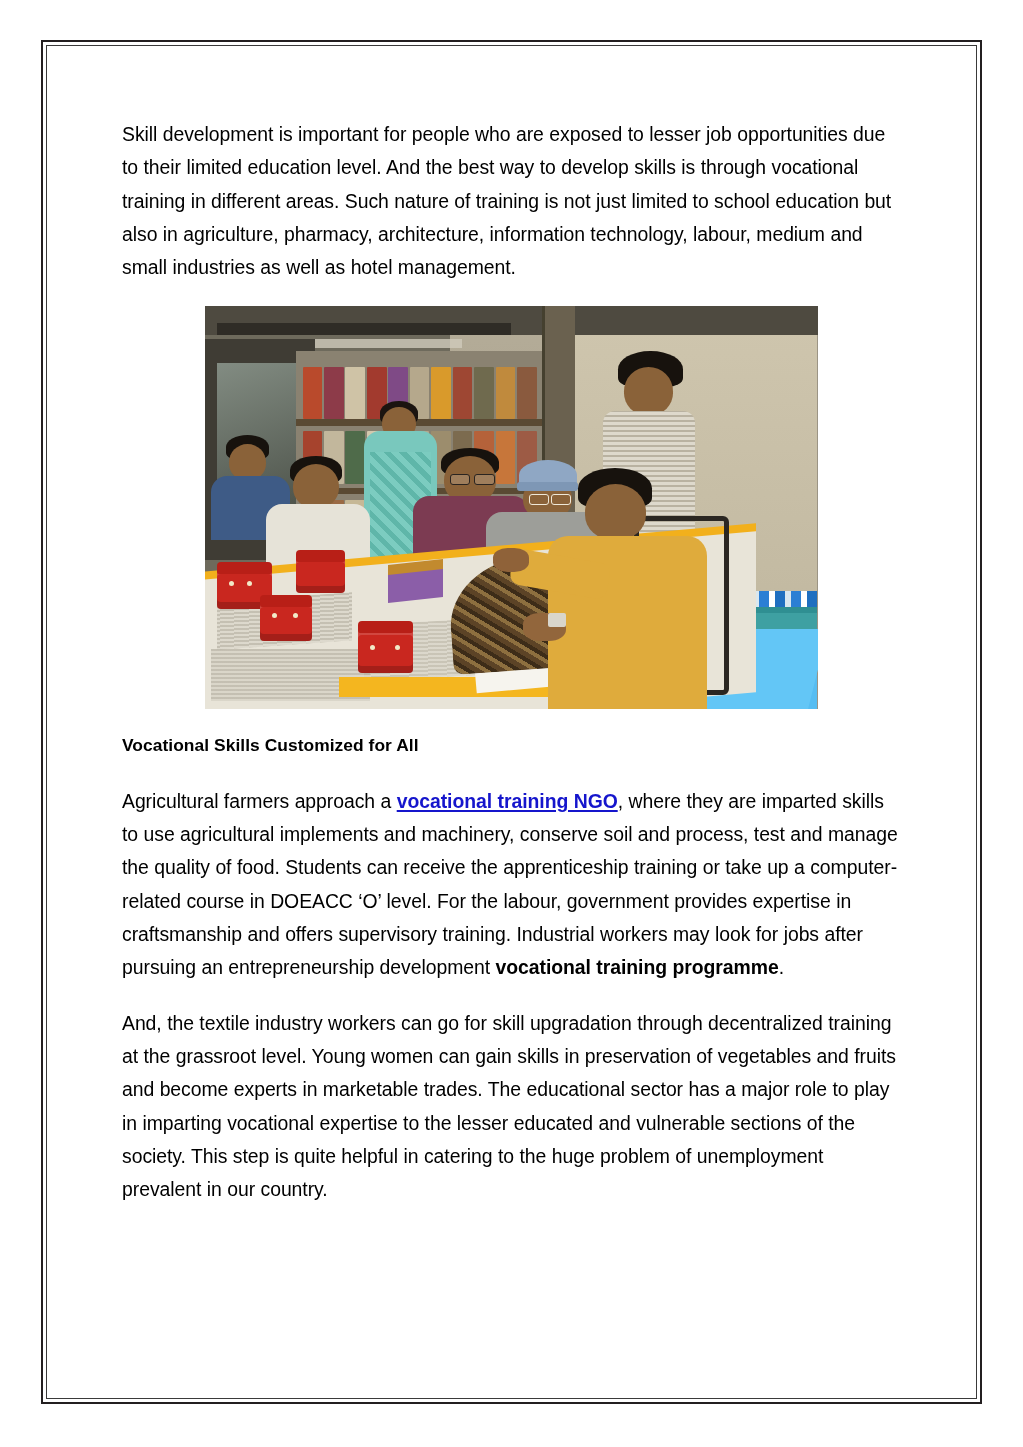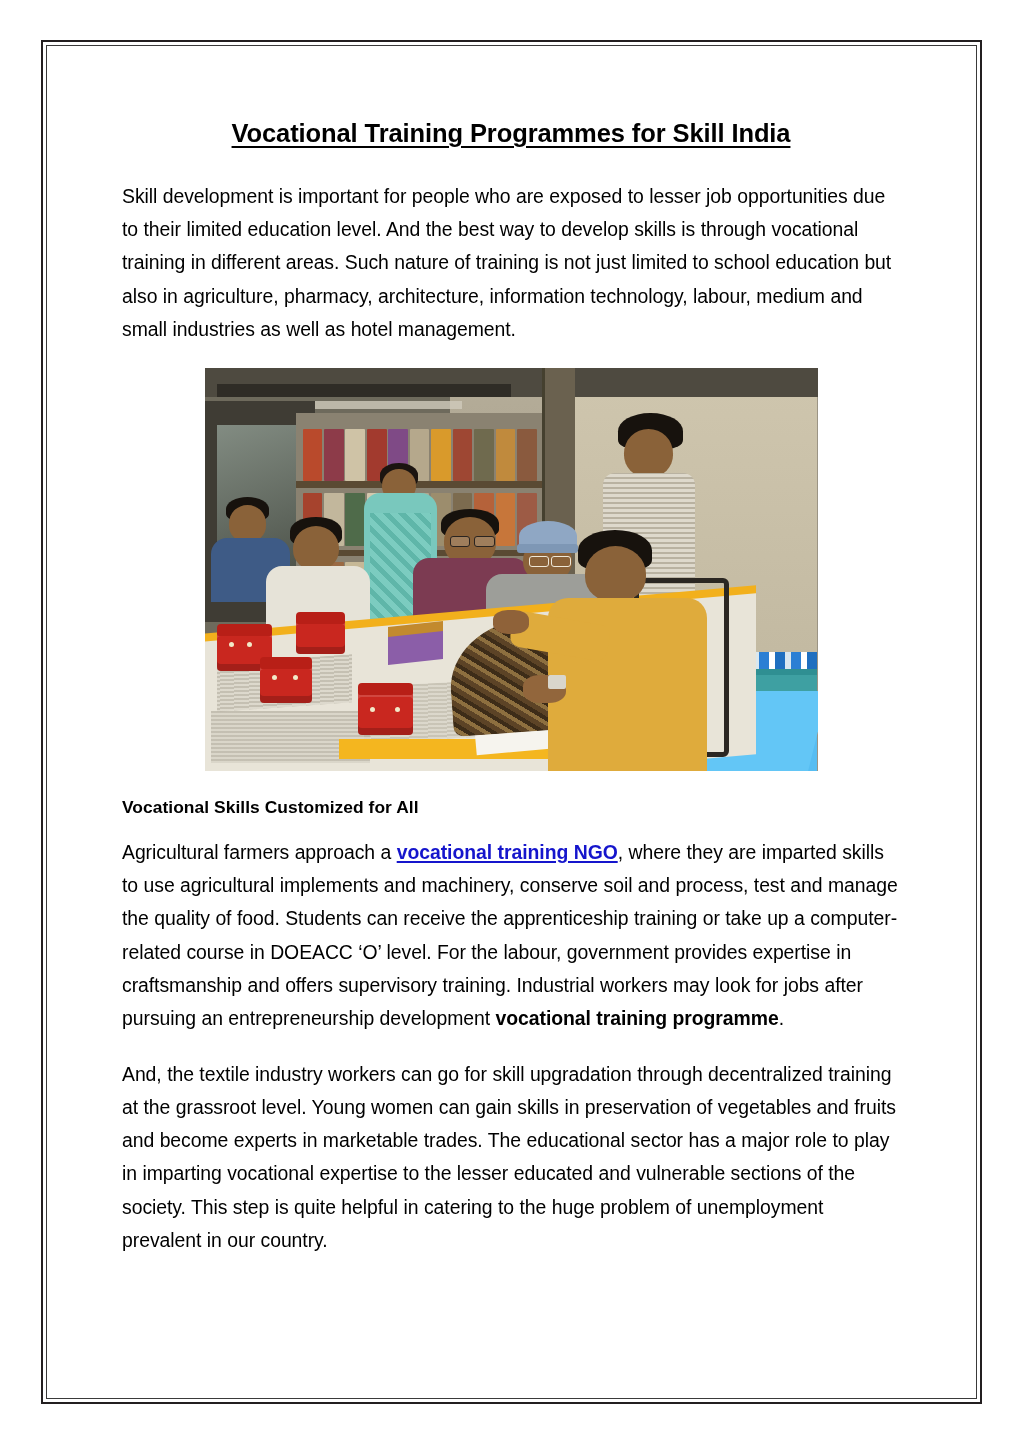--- a/index.html
+++ b/index.html
@@ -63,21 +63,21 @@
     line-height: 33.3px;
     margin: 0 0 22px 0;
     text-align: left;
     letter-spacing: -0.05px;
     word-spacing: 0.1px;
   }
 
   .sub-heading {
     font-size: 17.4px;
     font-weight: bold;
-    margin: 0 0 16px 0;
+    margin: 0 0 27px 0;
     line-height: 1.4;
     letter-spacing: 0.05px;
   }
 
   a.inline-link,
   .inline-link {
     color: #1515cc;
     font-weight: bold;
     text-decoration: underline;
     text-underline-offset: 2px;
@@ -242,23 +242,20 @@
 </style>
 </head>
 <body>
 
 <div class="page-frame">
   <div class="page-frame-inner"></div>
 </div>
 
 <div class="content">
 
-  <h1 class="doc-title">
-    <span class="tu">Vocational Training Programmes for Skill India</span>
-  </h1>
 
   <p class="body-para">Skill development is important for people who are exposed to lesser job opportunities due to their limited education level. And the best way to develop skills is through vocational training in different areas. Such nature of training is not just limited to school education but also in agriculture, pharmacy, architecture, information technology, labour, medium and small industries as well as hotel management.</p>
 
   <div class="photo-wrap">
     <div class="photo">
       <div class="ph-wall-left"></div>
       <div class="ph-wall-mid"></div>
       <div class="ph-wall-right"></div>
       <div class="ph-ceiling"></div>
       <div class="ph-ceiling2"></div>

